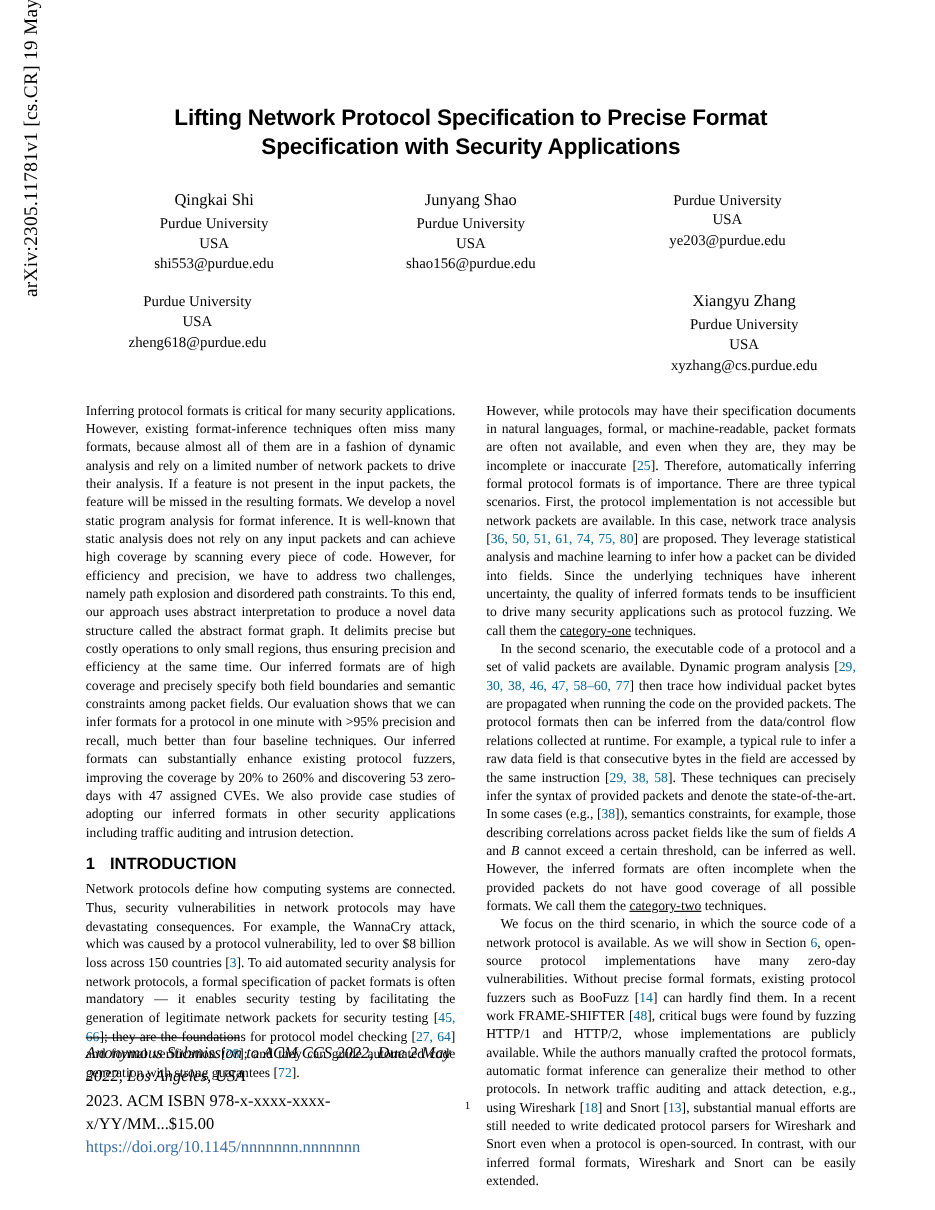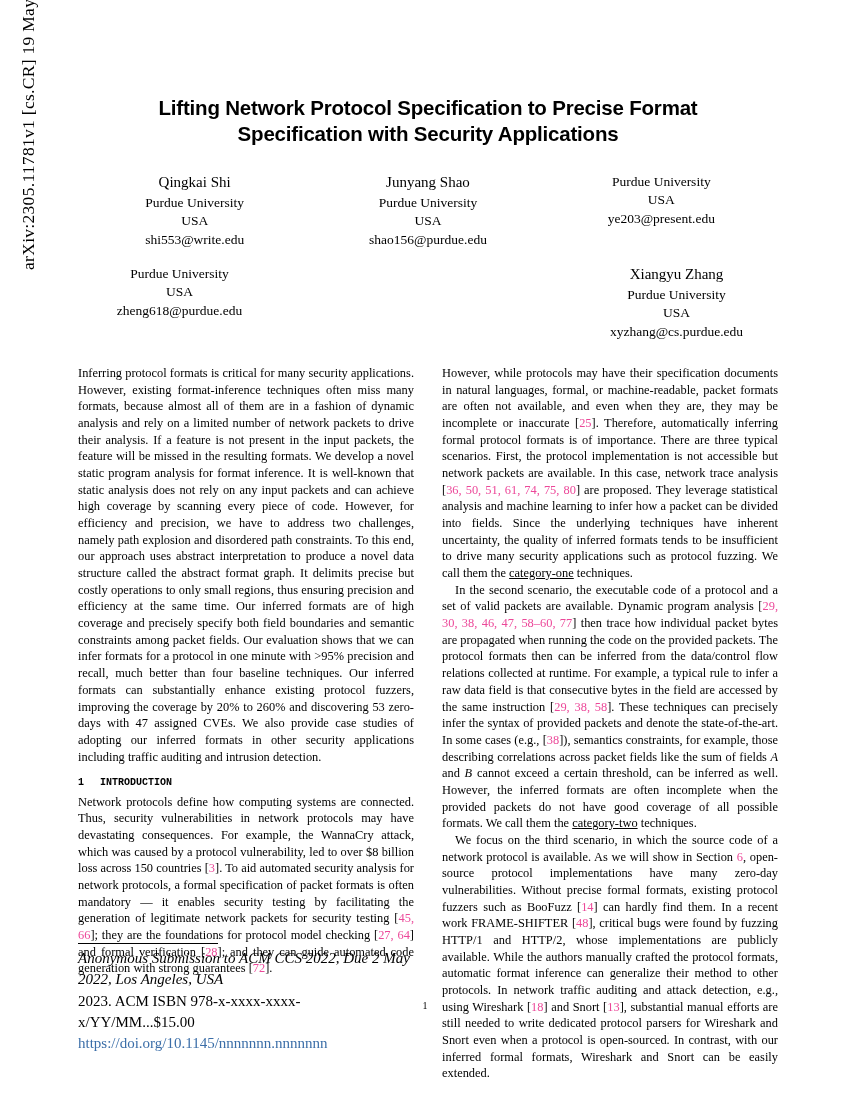--- a/index.html
+++ b/index.html
@@ -80,39 +80,38 @@
     hyphens: auto;
   }
   .col.left { margin-right: 28px; }
   .sec-head {
     font-family: "Liberation Sans", sans-serif;
     font-weight: bold;
     font-size: 14px;
     margin: 0 0 4px 0;
   }
   .sec-head.num {
-    font-size: 10px;
-    font-family: Liberation Mono, monospace;
+    font-size: 15px;
   }
   .sec-head .numlbl {
     display: inline-block;
     width: 22px;
   }
   p {
     margin: 0;
     text-indent: 13px;
   }
   p.first {
     text-indent: 0;
   }
   .gap {
     height: 11px;
   }
   .cite {
-    color: #ec4899;
+    color: #0369a1;
   }
   .url {
     color: #3b6ea8;
     text-decoration: none;
   }
   .ital {
     font-style: italic;
   }
   .underline-ital {
     text-decoration: underline;
@@ -153,32 +152,32 @@
       <span>Lifting Network Protocol Specification to Precise Format</span><br>
       <span>Specification with Security Applications</span>
     </div>
 
     <div class="authors">
       <div class="author-row row1">
         <div class="author">
           <div class="name">Qingkai Shi</div>
           <div>Purdue University</div>
           <div>USA</div>
-          <div class="mail">shi553@write.edu</div>
+          <div class="mail">shi553@purdue.edu</div>
         </div>
         <div class="author">
           <div class="name">Junyang Shao</div>
           <div>Purdue University</div>
           <div>USA</div>
           <div class="mail">shao156@purdue.edu</div>
         </div>
         <div class="author">
           <div>Purdue University</div>
           <div>USA</div>
-          <div class="mail">ye203@present.edu</div>
+          <div class="mail">ye203@purdue.edu</div>
         </div>
       </div>
       <div class="author-row row2">
         <div class="author">
           <div>Purdue University</div>
           <div>USA</div>
           <div class="mail">zheng618@purdue.edu</div>
         </div>
         <div class="author">
           <div class="name">Xiangyu Zhang</div>

